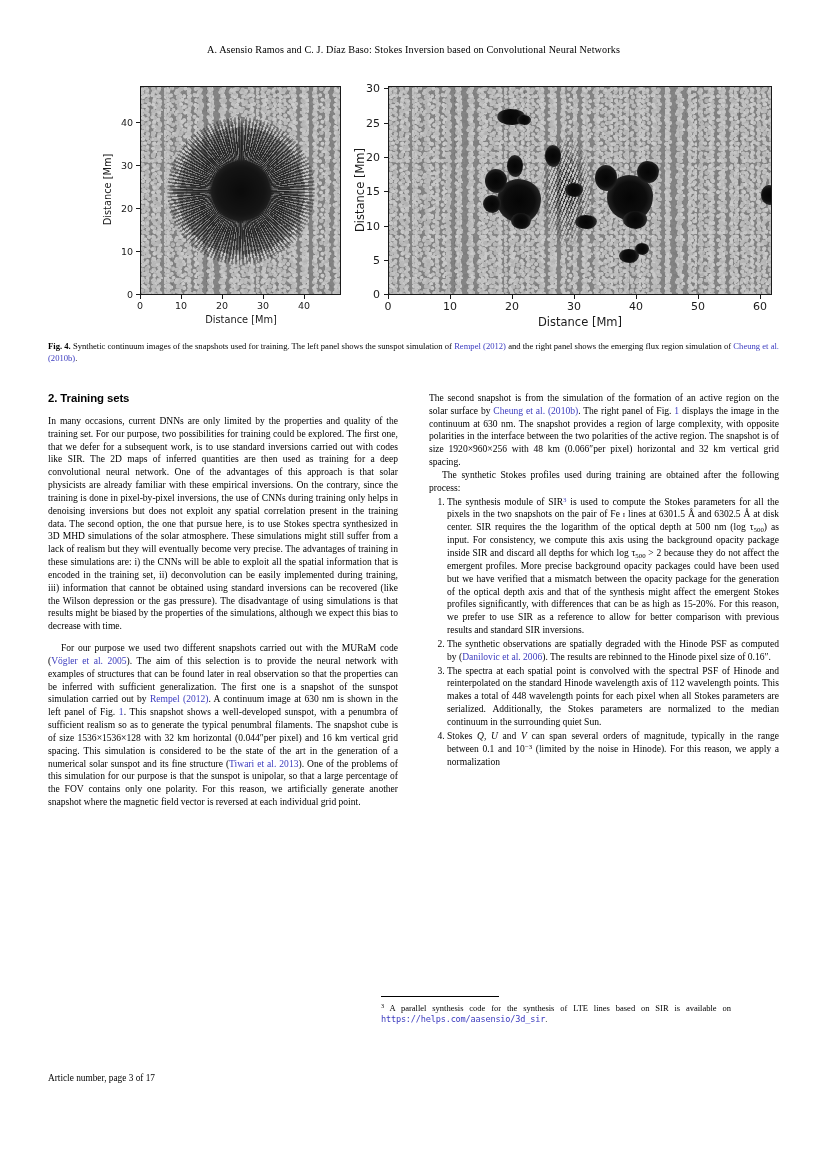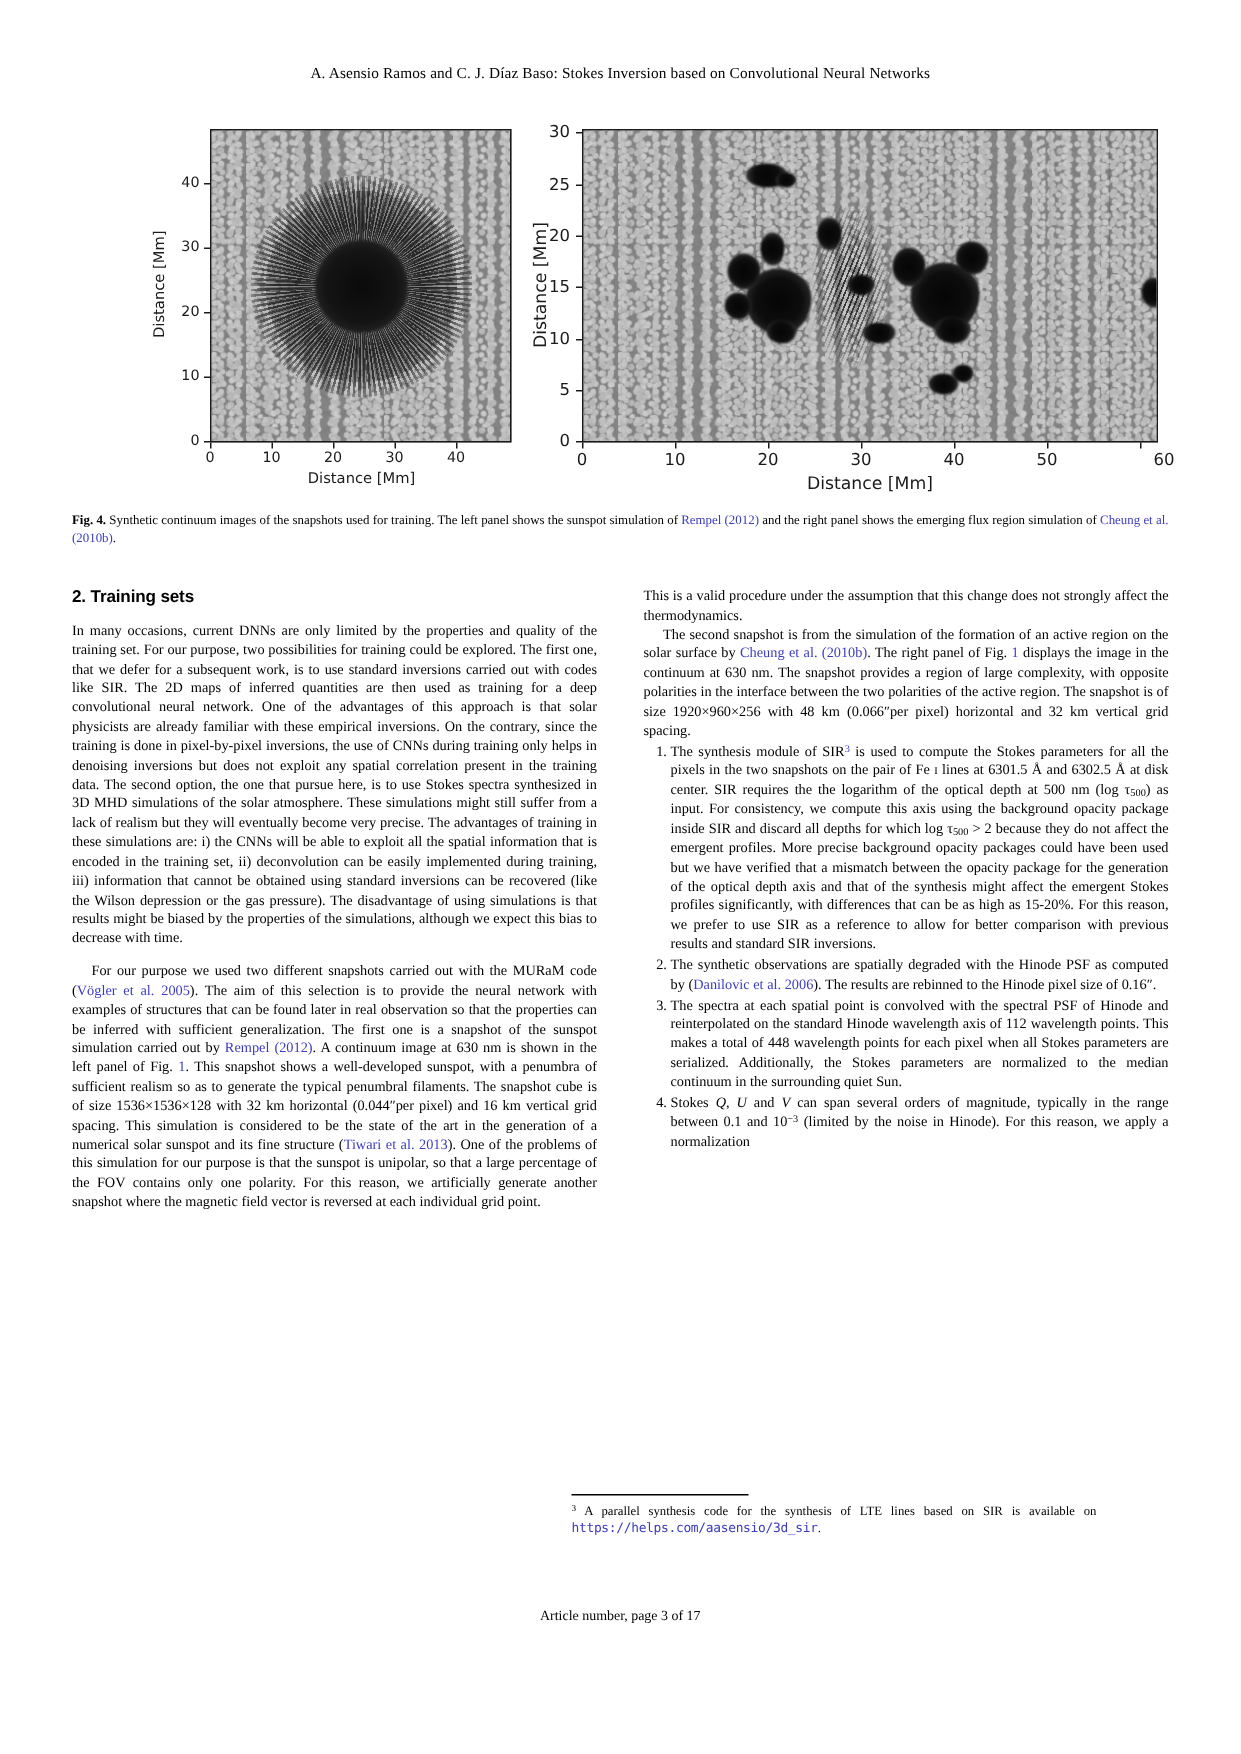--- a/index.html
+++ b/index.html
@@ -304,21 +304,21 @@
     height: 1px;
     background: #000;
   }
 
   
   .footer {
     position: absolute;
     top: 1073px;
     left: 48px;
     width: 731px;
-    text-align: center;
+    text-align: left;
     font-size: 9.3px;
     font-family: "Liberation Serif", serif;
   }
 </style>
 </head>
 <body>
 
 <div class="page">
 
   <div class="running-head">A. Asensio Ramos  and C. J. Díaz Baso:  Stokes Inversion based on Convolutional Neural Networks</div>
@@ -397,21 +397,21 @@
       <div class="tick tick-x" style="left:226px; top:217px;"></div>
       <div class="tick tick-x" style="left:288px; top:217px;"></div>
       <div class="tick tick-x" style="left:350px; top:217px;"></div>
       <div class="tick tick-x" style="left:412px; top:217px;"></div>
       <div class="ticklabel ticklabel-x" style="left:40px;  top:222px;">0</div>
       <div class="ticklabel ticklabel-x" style="left:102px; top:222px;">10</div>
       <div class="ticklabel ticklabel-x" style="left:164px; top:222px;">20</div>
       <div class="ticklabel ticklabel-x" style="left:226px; top:222px;">30</div>
       <div class="ticklabel ticklabel-x" style="left:288px; top:222px;">40</div>
       <div class="ticklabel ticklabel-x" style="left:350px; top:222px;">50</div>
-      <div class="ticklabel ticklabel-x" style="left:428px; top:222px;">60</div>
+      <div class="ticklabel ticklabel-x" style="left:412px; top:222px;">60</div>
       <div class="axis-title axis-title-x" style="left:232px; top:237px;">Distance [Mm]</div>
 
       <div class="tick tick-y" style="left:36px; top:216px;"></div>
       <div class="tick tick-y" style="left:36px; top:182px;"></div>
       <div class="tick tick-y" style="left:36px; top:148px;"></div>
       <div class="tick tick-y" style="left:36px; top:113px;"></div>
       <div class="tick tick-y" style="left:36px; top:79px;"></div>
       <div class="tick tick-y" style="left:36px; top:45px;"></div>
       <div class="tick tick-y" style="left:36px; top:10px;"></div>
       <div class="ticklabel ticklabel-y" style="left:14px; top:216px; width:18px;">0</div>
@@ -433,24 +433,24 @@
 
     <div class="col col-left">
       <h2 class="section-head">2. Training sets</h2>
 
       <p class="body noindent">In many occasions, current DNNs are only limited by the properties and quality of the training set. For our purpose, two possibilities for training could be explored. The first one, that we defer for a subsequent work, is to use standard inversions carried out with codes like SIR. The 2D maps of inferred quantities are then used as training for a deep convolutional neural network. One of the advantages of this approach is that solar physicists are already familiar with these empirical inversions. On the contrary, since the training is done in pixel-by-pixel inversions, the use of CNNs during training only helps in denoising inversions but does not exploit any spatial correlation present in the training data. The second option, the one that pursue here, is to use Stokes spectra synthesized in 3D MHD simulations of the solar atmosphere. These simulations might still suffer from a lack of realism but they will eventually become very precise. The advantages of training in these simulations are: i) the CNNs will be able to exploit all the spatial information that is encoded in the training set, ii) deconvolution can be easily implemented during training, iii) information that cannot be obtained using standard inversions can be recovered (like the Wilson depression or the gas pressure). The disadvantage of using simulations is that results might be biased by the properties of the simulations, although we expect this bias to decrease with time.</p>
 
       <p class="body gap"><span>For our purpose we used two different snapshots carried out with the MURaM code (</span><span class="cite">Vögler et al. 2005</span><span>). The aim of this selection is to provide the neural network with examples of structures that can be found later in real observation so that the properties can be inferred with sufficient generalization. The first one is a snapshot of the sunspot simulation carried out by </span><span class="cite">Rempel</span><span class="cite"> (2012)</span><span>. A continuum image at 630 nm is shown in the left panel of Fig. </span><span class="cite">1</span><span>. This snapshot shows a well-developed sunspot, with a penumbra of sufficient realism so as to generate the typical penumbral filaments. The snapshot cube is of size 1536×1536×128 with 32 km horizontal (0.044″per pixel) and 16 km vertical grid spacing. This simulation is considered to be the state of the art in the generation of a numerical solar sunspot and its fine structure (</span><span class="cite">Tiwari et al. 2013</span><span>). One of the problems of this simulation for our purpose is that the sunspot is unipolar, so that a large percentage of the FOV contains only one polarity. For this reason, we artificially generate another snapshot where the magnetic field vector is reversed at each individual grid point.</span></p>
     </div>
 
     <div class="col col-right">
-      <p class="body noindent">This is a valid procedure under the assumption that this change does not strongly affect the thermodynamics.</p>
 
       <p class="body"><span>The second snapshot is from the simulation of the formation of an active region on the solar surface by </span><span class="cite">Cheung et al.</span><span class="cite"> (2010b)</span><span>. The right panel of Fig. </span><span class="cite">1</span><span> displays the image in the continuum at 630 nm. The snapshot provides a region of large complexity, with opposite polarities in the interface between the two polarities of the active region. The snapshot is of size 1920×960×256 with 48 km (0.066″per pixel) horizontal and 32 km vertical grid spacing.</span></p>
 
+      <p class="body">The synthetic Stokes profiles used during training are obtained after the following process:</p>
 
       <ol class="numlist">
         <li><span>The synthesis module of SIR</span><span class="sup cite">3</span><span> is used to compute the Stokes parameters for all the pixels in the two snapshots on the pair of Fe </span><span class="smallcaps">i</span><span> lines at 6301.5 Å and 6302.5 Å at disk center. SIR requires the the logarithm of the optical depth at 500 nm (log τ</span><span class="sub">500</span><span>) as input. For consistency, we compute this axis using the background opacity package inside SIR and discard all depths for which log τ</span><span class="sub">500</span><span> &gt; 2 because they do not affect the emergent profiles. More precise background opacity packages could have been used but we have verified that a mismatch between the opacity package for the generation of the optical depth axis and that of the synthesis might affect the emergent Stokes profiles significantly, with differences that can be as high as 15-20%. For this reason, we prefer to use SIR as a reference to allow for better comparison with previous results and standard SIR inversions.</span></li>
 
         <li><span>The synthetic observations are spatially degraded with the Hinode PSF as computed by (</span><span class="cite">Danilovic et al. 2006</span><span>). The results are rebinned to the Hinode pixel size of 0.16″.</span></li>
 
         <li>The spectra at each spatial point is convolved with the spectral PSF of Hinode and reinterpolated on the standard Hinode wavelength axis of 112 wavelength points. This makes a total of 448 wavelength points for each pixel when all Stokes parameters are serialized. Additionally, the Stokes parameters are normalized to the median continuum in the surrounding quiet Sun.</li>
 
         <li><span>Stokes </span><span class="ital">Q</span><span>, </span><span class="ital">U</span><span> and </span><span class="ital">V</span><span> can span several orders of magnitude, typically in the range between 0.1 and 10</span><span class="sup">−3</span><span> (limited by the noise in Hinode). For this reason, we apply a normalization</span></li>
       </ol>

